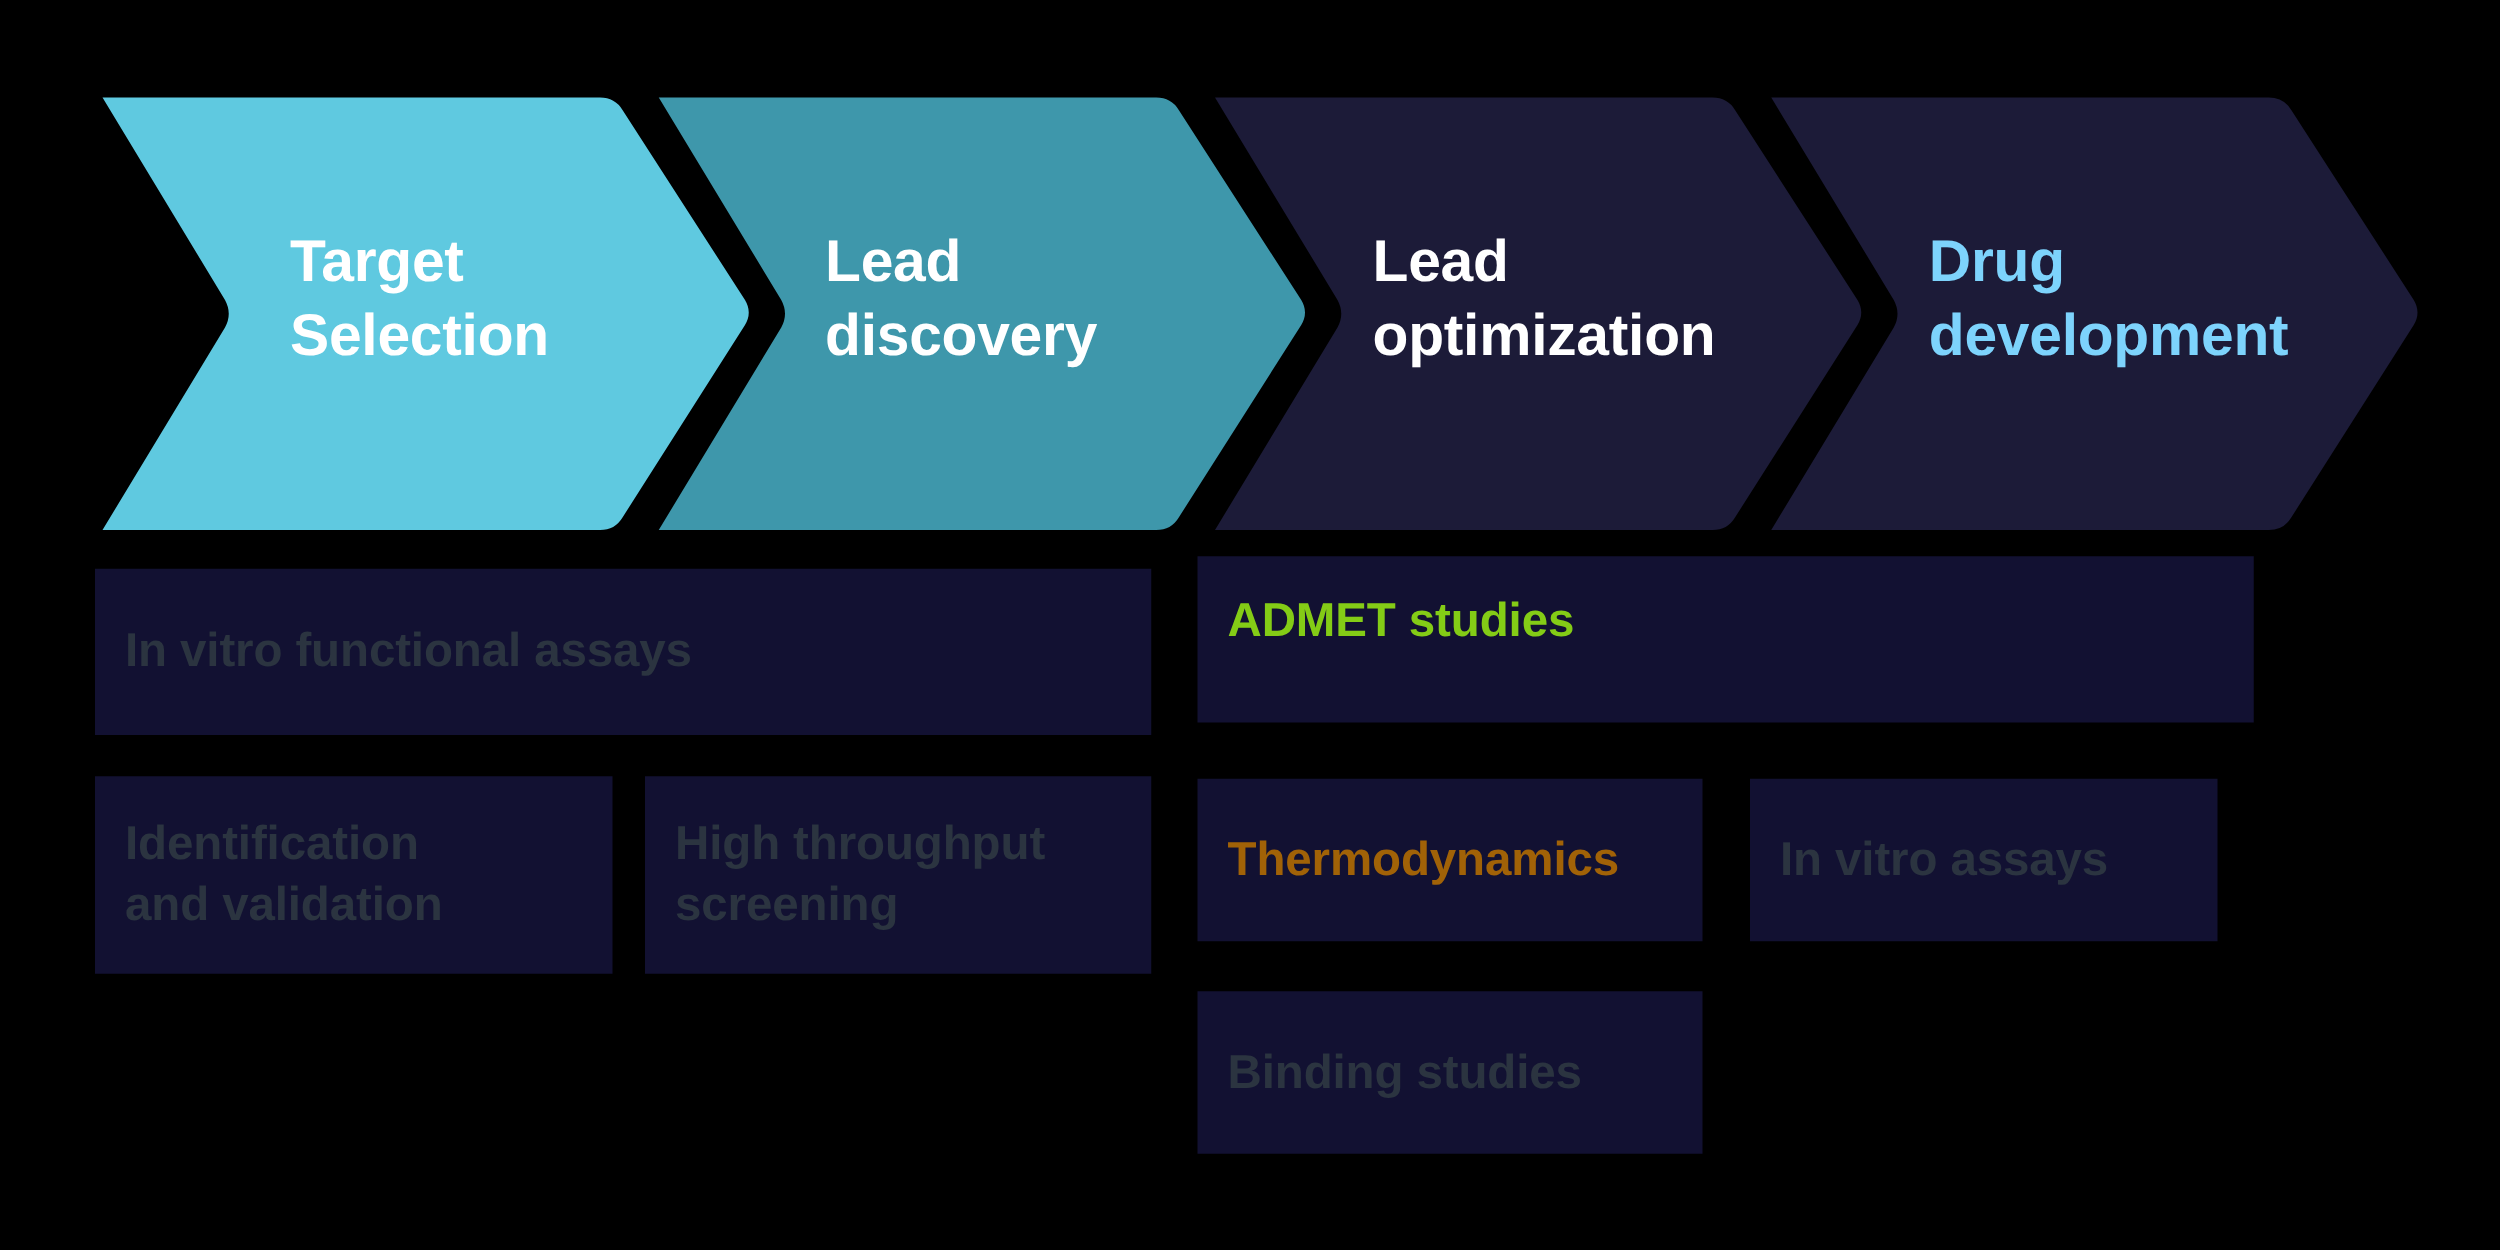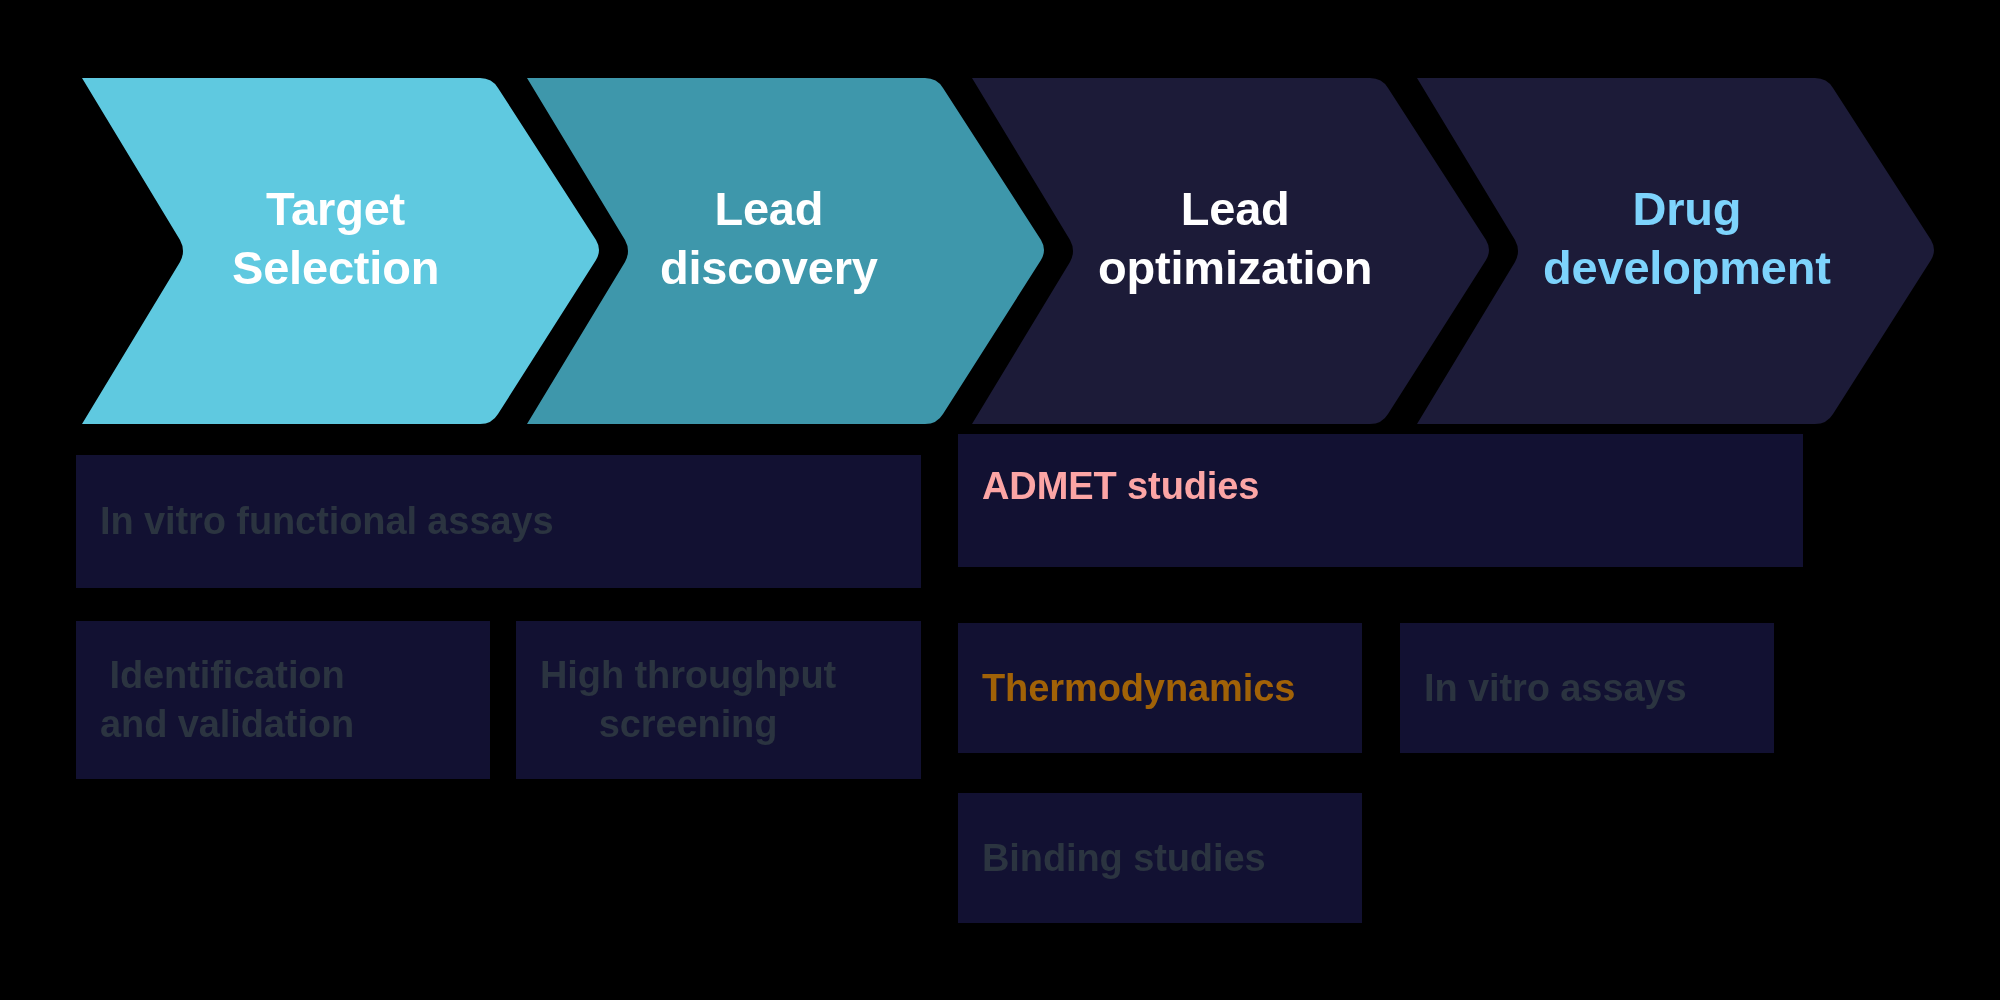--- a/index.html
+++ b/index.html
@@ -35,21 +35,21 @@
     align-items:center;
     box-sizing:border-box;
     padding-left:24px;
     padding-right:19px;
   }
   .box.top-align{align-items:flex-start;padding-top:28px;}
 </style>
 </head>
 <body>
 
-<div id="stage" style="background: rgb(0, 0, 0); text-align: center;">
+<div id="stage" style="background: rgb(0, 0, 0);">
 
   <div class="chev-layer">
     <svg class="chev-svg" width="2000" height="1000" viewBox="0 0 2000 1000">
 
       <path d="M 82 78 L 480 78 Q 492 78 498 88 L 596 240 Q 602 250 596 260 L 498 414 Q 492 424 480 424 L 82 424 L 180 262 Q 186 251 180 240 Z" fill="#5FC9E0"></path>
 
       <path d="M 527 78 L 925 78 Q 937 78 943 88 L 1041 240 Q 1047 250 1041 260 L 943 414 Q 937 424 925 424 L 527 424 L 625 262 Q 631 251 625 240 Z" fill="#3E97AB"></path>
 
       <path d="M 972 78 L 1370 78 Q 1382 78 1388 88 L 1486 240 Q 1492 250 1486 260 L 1388 414 Q 1382 424 1370 424 L 972 424 L 1070 262 Q 1076 251 1070 240 Z" fill="#1C1B38"></path>
 
@@ -70,21 +70,21 @@
   </div>
 
   <div class="box" style="left: 76px; top: 455px; width: 845px; height: 133px; background: rgb(18, 17, 50); color: rgb(43, 52, 64);">In vitro functional assays</div>
 
   <div class="box" style="left: 516px; top: 621px; width: 405px; height: 158px; background: rgb(18, 17, 50); color: rgb(43, 52, 64);">High throughput
 screening</div>
 
   <div class="box" style="left: 76px; top: 621px; width: 414px; height: 158px; background: rgb(18, 17, 50); color: rgb(43, 52, 64);">Identification
 and validation</div>
 
-  <div class="box top-align" style="left: 958px; top: 434px; width: 845px; height: 133px; background: rgb(18, 17, 50); color: #fca5a5;">ADMET studies</div>
+  <div class="box top-align" style="left: 958px; top: 445px; width: 845px; height: 133px; background: rgb(18, 17, 50); color: #84cc16;">ADMET studies</div>
 
   <div class="box" style="left: 958px; top: 623px; width: 404px; height: 130px; background: rgb(18, 17, 50); color: #a16207;">Thermodynamics</div>
 
   <div class="box" style="left: 1400px; top: 623px; width: 374px; height: 130px; background: rgb(18, 17, 50); color: rgb(43, 52, 64);">In vitro assays</div>
 
   <div class="box" style="left: 958px; top: 793px; width: 404px; height: 130px; background: rgb(18, 17, 50); color: rgb(43, 52, 64);">Binding studies</div>
 
 </div>
 
 </body></html>

